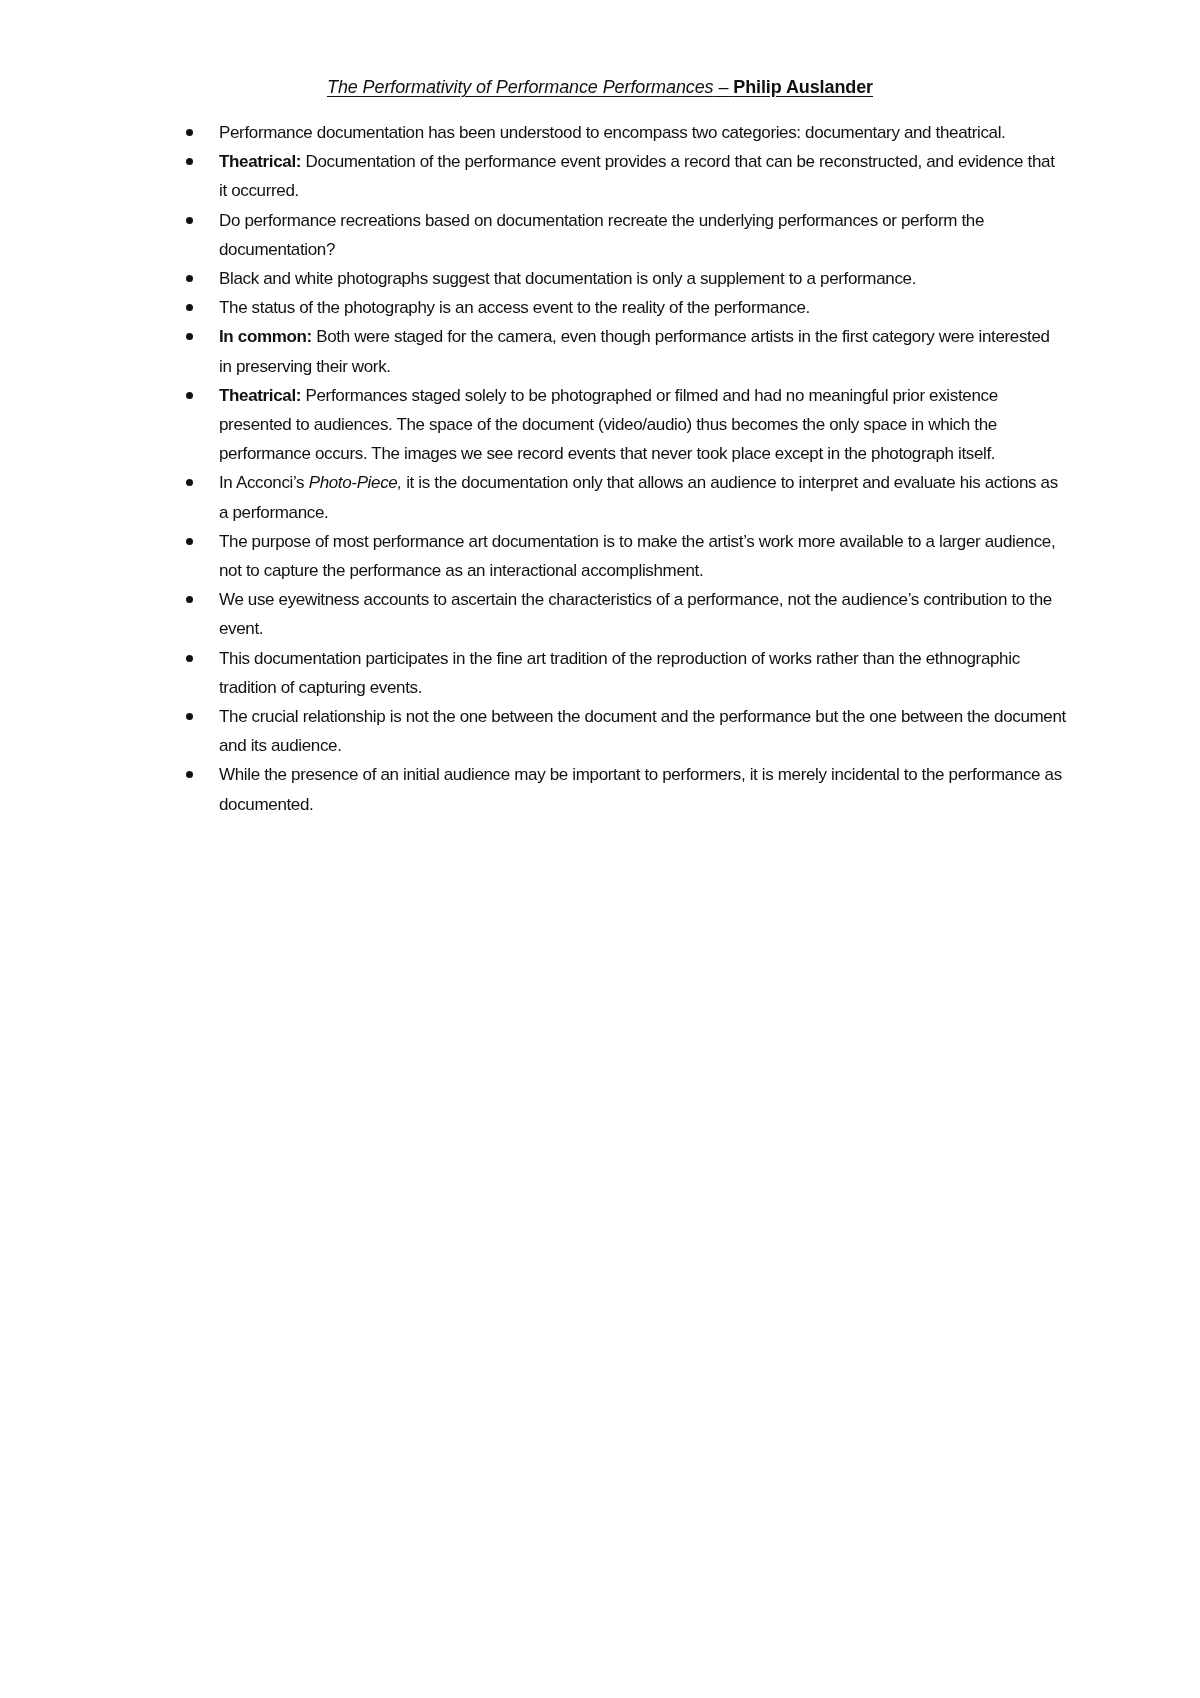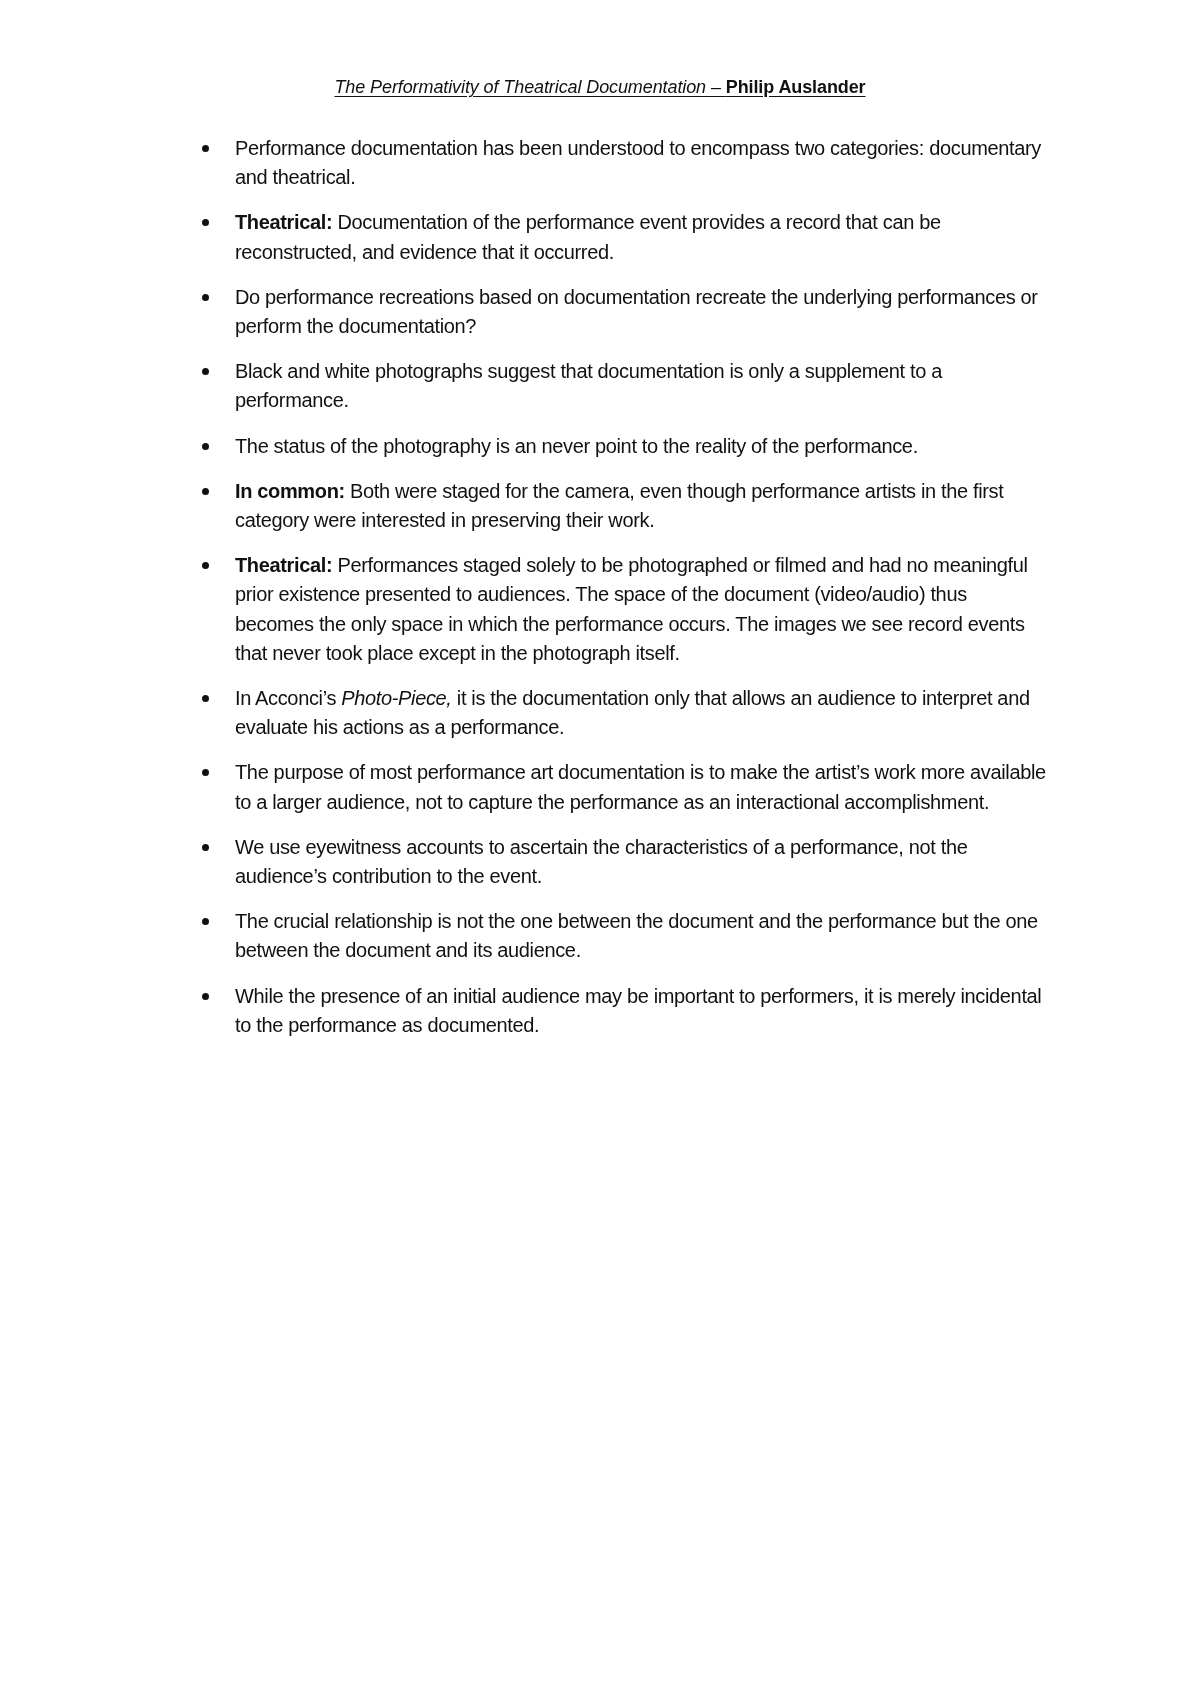--- a/index.html
+++ b/index.html
@@ -48,24 +48,24 @@
       top: 118px;
       left: 186px;
       width: 880px;
       margin: 0;
       padding: 0;
       list-style: none;
     }
     .bullet-item {
       position: relative;
       padding-left: 33px;
-      font-size: 20px;
+      font-size: 17px;
       line-height: 29.2px;
       letter-spacing: -0.35px;
-      margin: 16px;
+      margin: 0;
     }
     .bullet-dot {
       position: absolute;
       left: 0;
       top: 11px;
       width: 7px;
       height: 7px;
       border-radius: 50%;
       background: #111111;
     }
@@ -75,21 +75,21 @@
     .em {
       font-style: italic;
     }
   </style>
 </head>
 <body>
 
 <div class="page">
 
   <div class="title">
-    <span class="t-italic">The Performativity of Theatrical Documentation</span><span> – </span><span class="t-bold">Philip Auslander</span>
+    <span class="t-italic">The Performativity of Performance Performances</span><span> – </span><span class="t-bold">Philip Auslander</span>
   </div>
 
   <ul class="bullets">
     <li class="bullet-item">
       <span class="bullet-dot"></span>
       <span>Performance documentation has been understood to encompass two categories: documentary and theatrical.</span>
     </li>
     <li class="bullet-item">
       <span class="bullet-dot"></span>
       <span class="lead">Theatrical:</span><span> Documentation of the performance event provides a record that can be reconstructed, and evidence that it occurred.</span>
@@ -97,21 +97,21 @@
     <li class="bullet-item">
       <span class="bullet-dot"></span>
       <span>Do performance recreations based on documentation recreate the underlying performances or perform the documentation?</span>
     </li>
     <li class="bullet-item">
       <span class="bullet-dot"></span>
       <span>Black and white photographs suggest that documentation is only a supplement to a performance.</span>
     </li>
     <li class="bullet-item">
       <span class="bullet-dot"></span>
-      <span>The status of the photography is an never point to the reality of the performance.</span>
+      <span>The status of the photography is an access event to the reality of the performance.</span>
     </li>
     <li class="bullet-item">
       <span class="bullet-dot"></span>
       <span class="lead">In common:</span><span> Both were staged for the camera, even though performance artists in the first category were interested in preserving their work.</span>
     </li>
     <li class="bullet-item">
       <span class="bullet-dot"></span>
       <span class="lead">Theatrical:</span><span> Performances staged solely to be photographed or filmed and had no meaningful prior existence presented to audiences. The space of the document (video/audio) thus becomes the only space in which the performance occurs. The images we see record events that never took place except in the photograph itself.</span>
     </li>
     <li class="bullet-item">
@@ -121,20 +121,24 @@
     <li class="bullet-item">
       <span class="bullet-dot"></span>
       <span>The purpose of most performance art documentation is to make the artist’s work more available to a larger audience, not to capture the performance as an interactional accomplishment.</span>
     </li>
     <li class="bullet-item">
       <span class="bullet-dot"></span>
       <span>We use eyewitness accounts to ascertain the characteristics of a performance, not the audience’s contribution to the event.</span>
     </li>
     <li class="bullet-item">
       <span class="bullet-dot"></span>
+      <span>This documentation participates in the fine art tradition of the reproduction of works rather than the ethnographic tradition of capturing events.</span>
+    </li>
+    <li class="bullet-item">
+      <span class="bullet-dot"></span>
       <span>The crucial relationship is not the one between the document and the performance but the one between the document and its audience.</span>
     </li>
     <li class="bullet-item">
       <span class="bullet-dot"></span>
       <span>While the presence of an initial audience may be important to performers, it is merely incidental to the performance as documented.</span>
     </li>
   </ul>
 
 </div>
 

